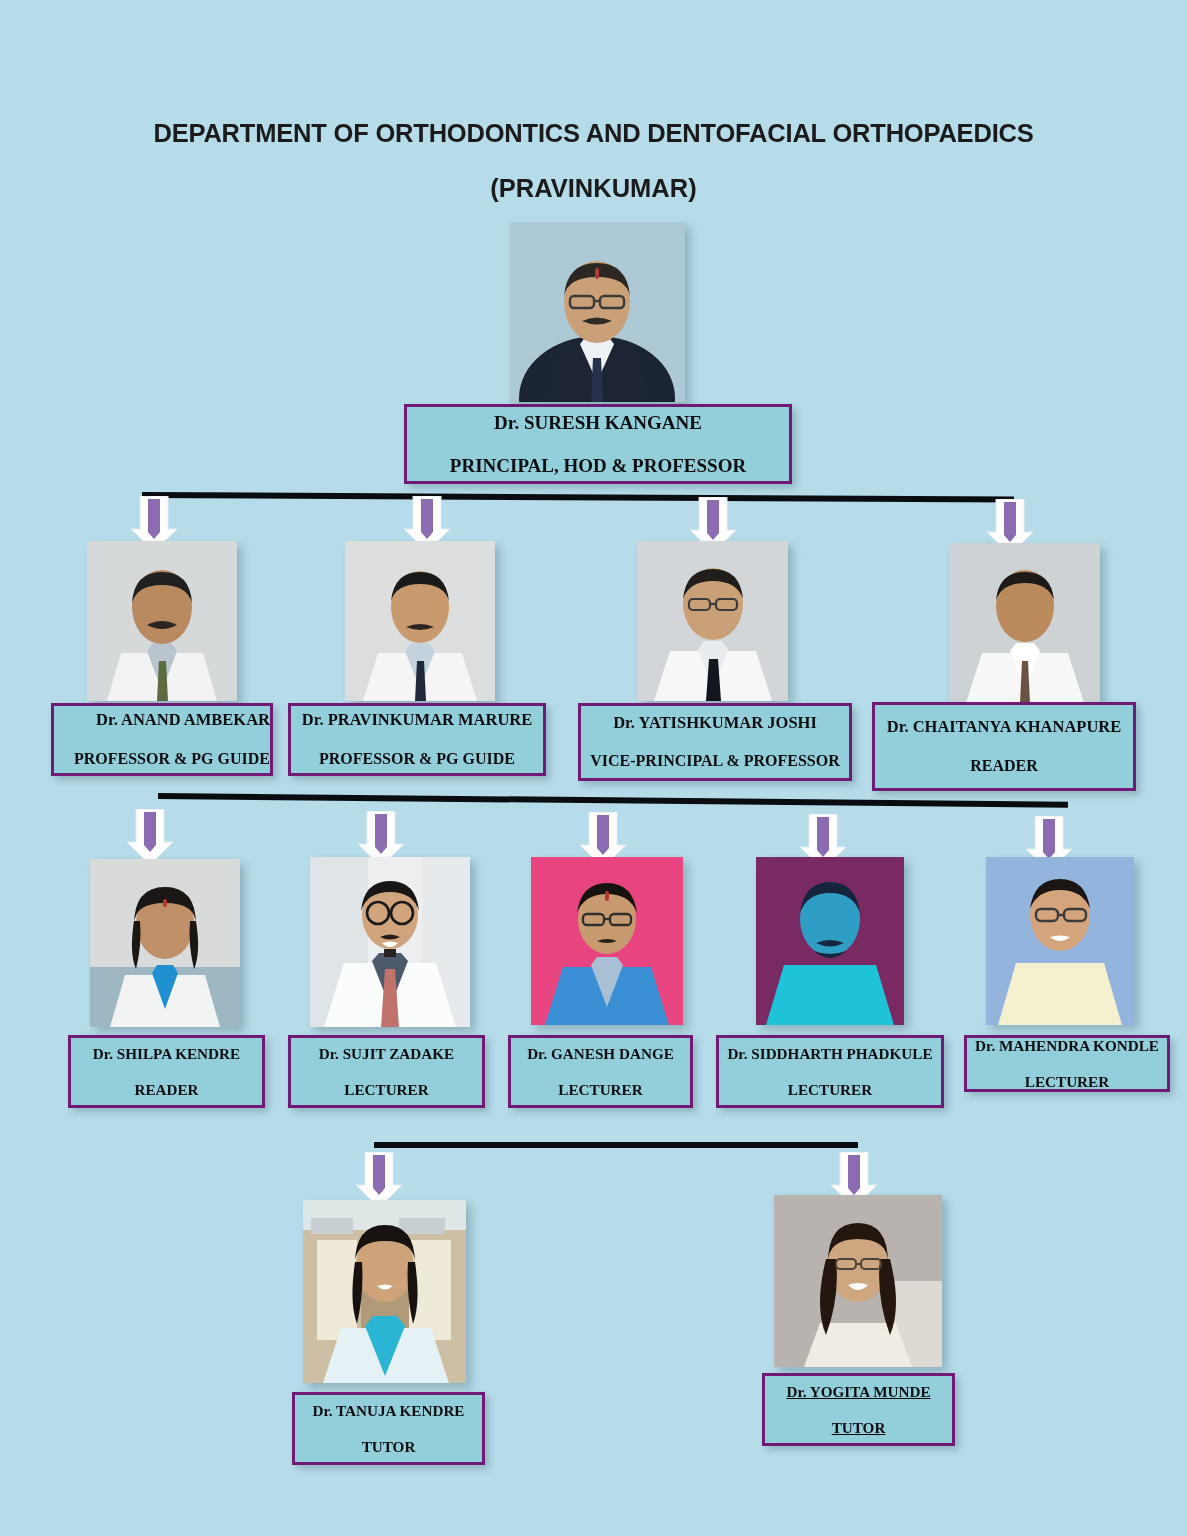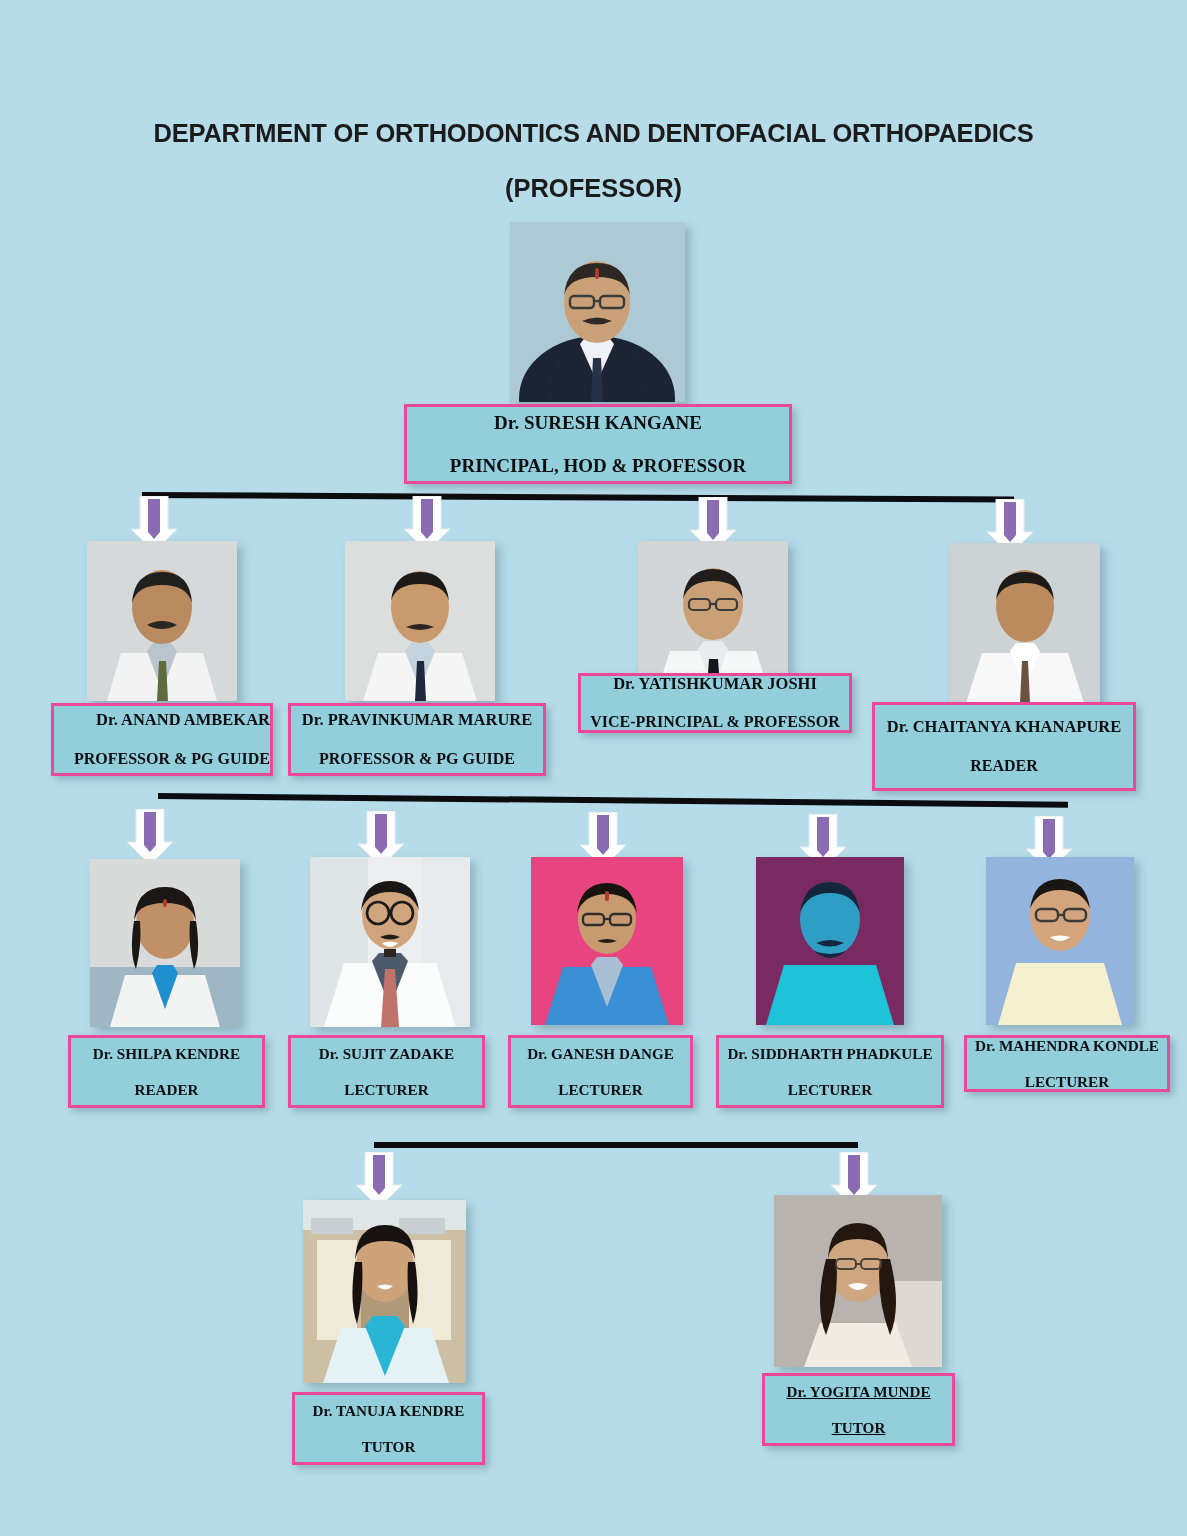--- a/index.html
+++ b/index.html
@@ -51,21 +51,21 @@
     background: #cfd3d4;
     box-shadow: 5px 5px 9px rgba(60,90,100,0.33);
     overflow: hidden;
   }
   .photo svg { display: block; width: 100%; height: 100%; }
 
   
   .nbox {
     position: absolute;
     background: #92cfda;
-    border: 3px solid #ec4899;
+    border: 3px solid #701a75;
     box-sizing: border-box;
     display: flex;
     flex-direction: column;
     align-items: center;
     justify-content: center;
     box-shadow: 4px 4px 7px rgba(60,90,100,0.30);
   }
   .nbox .nm, .nbox .rl {
     font-family: "Liberation Serif", serif;
     font-weight: bold;
@@ -98,21 +98,21 @@
   }
   .arrow svg { display: block; width: 100%; height: 100%; }
 </style>
 </head>
 <body>
 
 <div class="page">
 
   <div class="title-block">
     <div class="title-line1">DEPARTMENT OF ORTHODONTICS AND DENTOFACIAL ORTHOPAEDICS</div>
-    <div class="title-line2">(PROFESSOR)</div>
+    <div class="title-line2">(PRAVINKUMAR)</div>
   </div>
 
   <div class="photo" style="left:510px; top:222px; width:175px; height:180px;">
     <svg viewBox="0 0 175 180" preserveAspectRatio="none">
       <rect width="175" height="180" fill="#b9cfd9"></rect>
       <rect x="0" y="0" width="175" height="180" fill="#aec9d6"></rect>
       <ellipse cx="87" cy="176" rx="78" ry="62" fill="#1b2433"></ellipse>
       <path d="M34 180 L48 124 L127 124 L141 180 Z" fill="#1d2535"></path>
       <path d="M70 122 L87 160 L104 122 L96 112 L78 112 Z" fill="#eef2f6"></path>
       <path d="M83 136 L91 136 L93 180 L81 180 Z" fill="#26324a"></path>
@@ -195,21 +195,21 @@
       <path d="M16 160 L32 110 L118 110 L134 160 Z" fill="#f6f7f7"></path>
       <path d="M60 108 L75 148 L90 108 L84 100 L66 100 Z" fill="#e8ecef"></path>
       <path d="M71 118 L80 118 L83 160 L68 160 Z" fill="#14161d"></path>
       <ellipse cx="75" cy="63" rx="30" ry="36" fill="#caa176"></ellipse>
       <path d="M45 58 q3 -30 30 -30 q27 0 30 30 q-6 -18 -30 -18 q-24 0 -30 18 Z" fill="#201d1a"></path>
       <rect x="51" y="58" width="21" height="11" rx="4" fill="none" stroke="#3b3b3b" stroke-width="2.2"></rect>
       <rect x="78" y="58" width="21" height="11" rx="4" fill="none" stroke="#3b3b3b" stroke-width="2.2"></rect>
       <line x1="72" y1="63" x2="78" y2="63" stroke="#3b3b3b" stroke-width="2.2"></line>
     </svg>
   </div>
-  <div class="nbox" style="left:578px; top:673px; width:274px; height:60px;">
+  <div class="nbox" style="left:578px; top:703px; width:274px; height:78px;">
     <div class="nm">Dr. YATISHKUMAR JOSHI</div>
     <div class="rl">VICE-PRINCIPAL &amp; PROFESSOR</div>
   </div>
 
   <div class="photo" style="left:950px; top:543px; width:150px; height:160px;">
     <svg viewBox="0 0 150 160" preserveAspectRatio="none">
       <rect width="150" height="160" fill="#cdd2d4"></rect>
       <path d="M16 160 L32 110 L118 110 L134 160 Z" fill="#f7f8f7"></path>
       <path d="M60 108 L75 146 L90 108 L84 100 L66 100 Z" fill="#ffffff"></path>
       <path d="M72 118 L78 118 L80 160 L70 160 Z" fill="#6a5342"></path>

